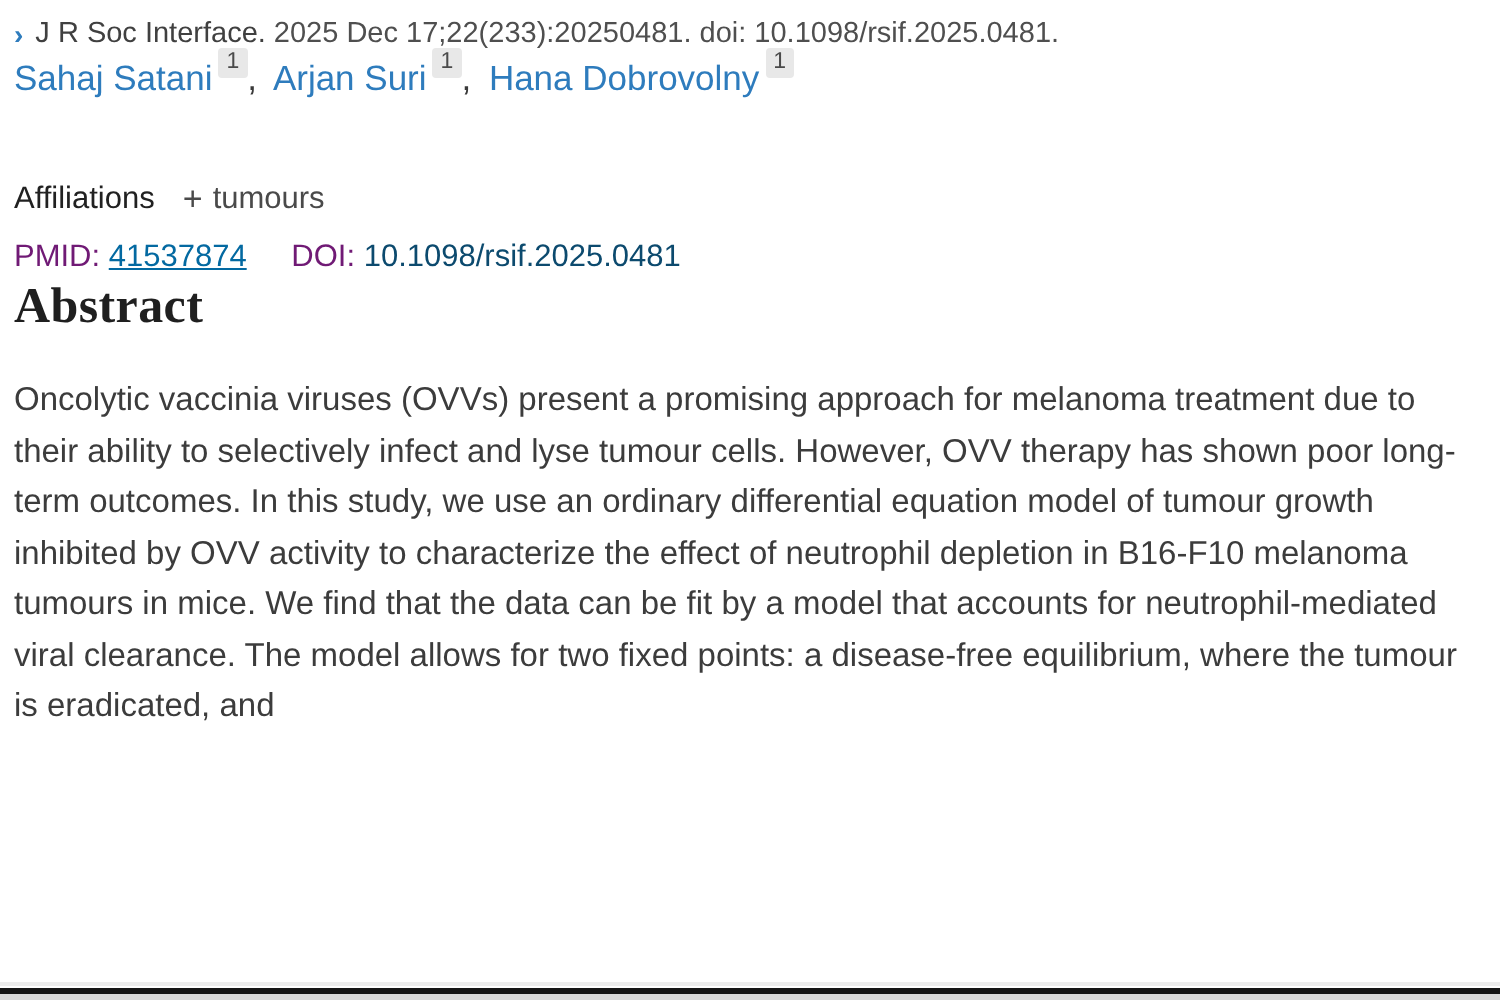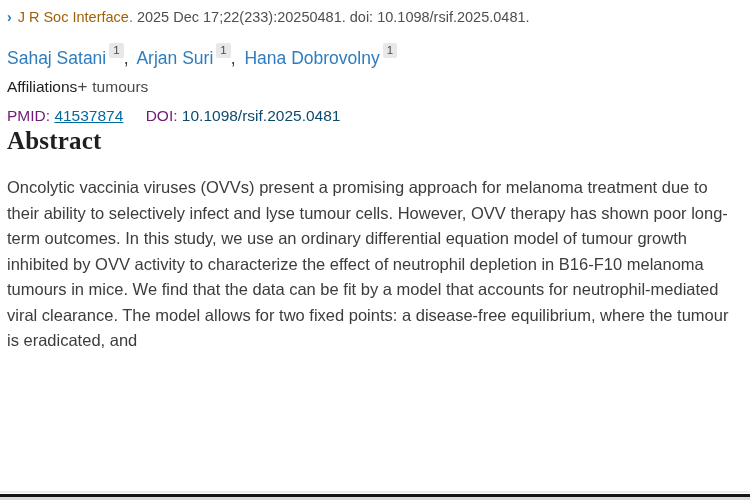--- a/index.html
+++ b/index.html
@@ -24,42 +24,41 @@
     gap: 4px;
   }
   .chevron {
     color: #2e7cbd;
     font-weight: 700;
     font-size: 14px;
     margin-right: 2px;
     cursor: pointer;
   }
   .journal-link {
-    color: #a16207;
+    color: #404040;
     text-decoration: none;
     cursor: pointer;
     text-align: center;
   }
   .citation-details { color: #4f4f4f; }
 
   
   .article-title {
     margin-top: 21px;
     font-family: "Liberation Serif", "DejaVu Serif", serif;
     font-weight: 700;
     font-size: 30px;
     line-height: 36px;
     color: #1c1c1c;
     max-width: 712px;
     letter-spacing: 0.2px;
   }
 
   
   .authors {
-    margin-top: 19px;
     font-size: 17.5px;
     line-height: 24px;
     color: #3a3a3a;
   }
   .author-link {
     color: #2e7cbd;
     text-decoration: none;
     cursor: pointer;
   }
   .author-sup {
@@ -73,26 +72,27 @@
     vertical-align: top;
     position: relative;
     top: -3px;
     margin-left: 3px;
     cursor: pointer;
   }
   .author-sep { color: #3a3a3a; margin-right: 4px; }
 
   
   .affiliations-row {
-    margin-top: 7px;
+    margin-top: 39px;
     font-size: 15.5px;
     line-height: 20px;
     color: #212121;
     display: flex;
     align-items: center;
+    gap: 14px;
   }
   .expand-btn {
     background: none;
     border: none;
     font-family: inherit;
     font-size: 15.5px;
     color: #4a4a4a;
     display: inline-flex;
     align-items: center;
     gap: 5px;

